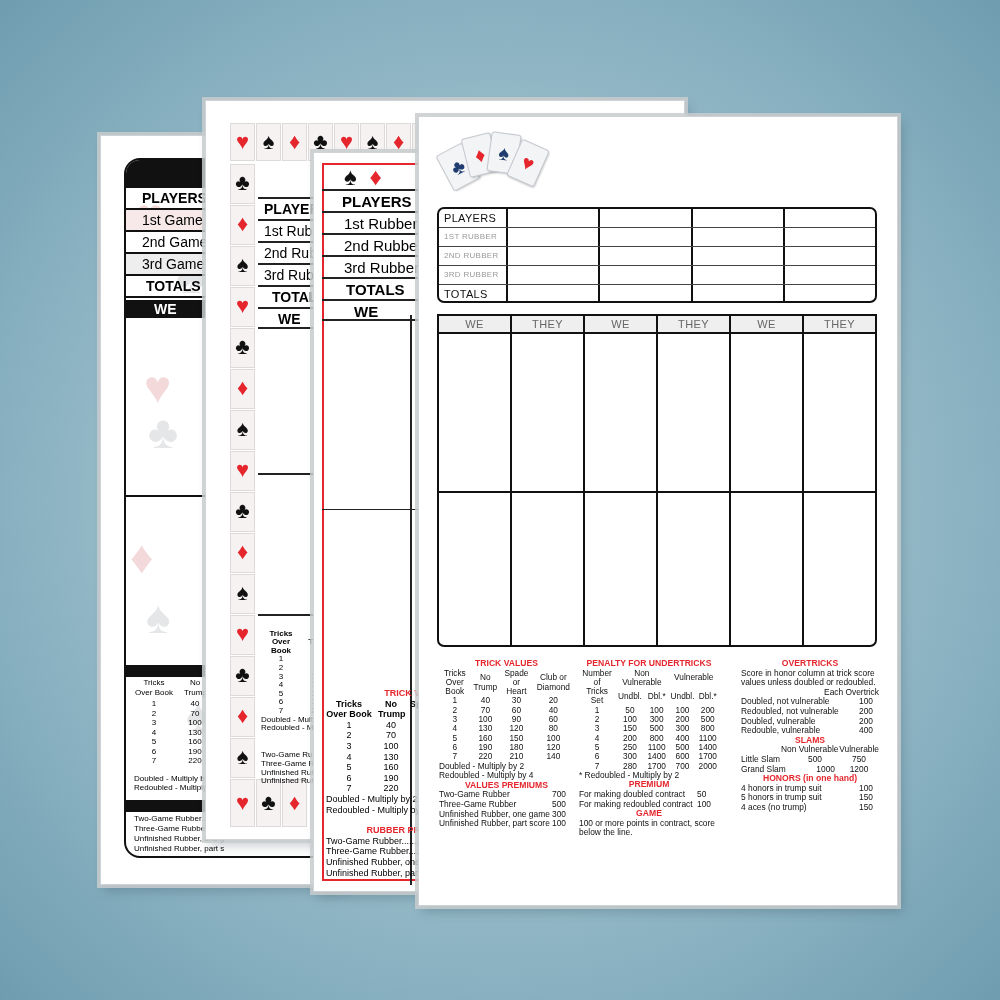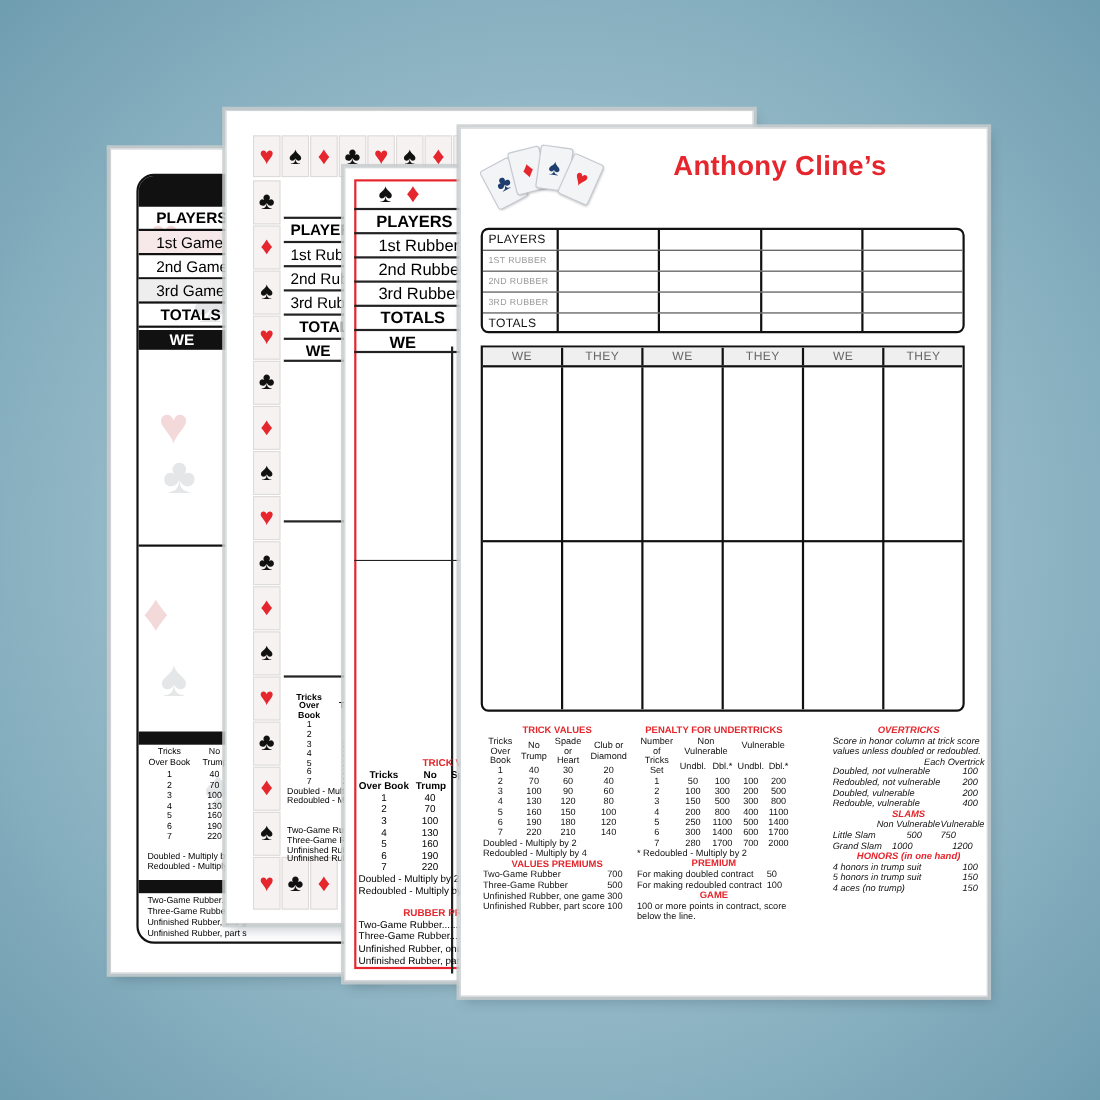--- a/index.html
+++ b/index.html
@@ -86,21 +86,21 @@
   #score .cols div:last-child { border-right:none; }
   #score .mid { position:absolute; left:0; right:0; top:175px; height:2px; background:#111; }
 
   .ref { position:absolute; top:542px; font-size:8.4px; line-height:9.6px; color:#111; }
   .ref .h { color:#e5262d; font-weight:bold; text-align:center; font-size:8.6px; }
   .ref table { border-collapse:collapse; }
   .ref td { padding:0 2px; text-align:center; font-size:8.3px; line-height:9.3px; }
   .ref .line { display:flex; justify-content:space-between; }
   #ref1 { left:20px; width:135px; }
   #ref2 { left:160px; width:140px; }
-  #ref3 { left:338px; width:138px;font-style:italic; }
+  #ref3 { left:322px; width:138px; }
 </style>
 </head>
 <body>
 
 <div class="sheet" id="sheet1">
   <div class="frame">
     <div class="topbar"></div>
     <span class="suitbg" style="left:10px;top:28px;">♥</span>
     <span class="suitbg g" style="left:50px;top:90px;">♣</span>
     <span class="suitbg" style="left:18px;top:200px;">♥</span>
@@ -290,21 +290,20 @@
 </div>
 
 <div class="sheet" id="sheet4">
   <div id="logo">
     <div class="mini-card" style="left:6px;top:18px;transform:rotate(-28deg);color:#1f3d6e;">♣</div>
     <div class="mini-card" style="left:28px;top:6px;transform:rotate(-14deg);color:#e5262d;">♦</div>
     <div class="mini-card" style="left:52px;top:4px;transform:rotate(8deg);color:#1f3d6e;">♠</div>
     <div class="mini-card" style="left:76px;top:14px;transform:rotate(24deg);color:#e5262d;">♥</div>
   </div>
   <div id="title">
-    <div class="name">Anthony Cline’s</div>
   </div>
 
   <div id="players">
     <div class="r">
       <div class="lbl dark">PLAYERS</div>
       <div class="c"></div>
       <div class="c"></div>
       <div class="c"></div>
       <div class="c"></div>
     </div>
@@ -535,25 +534,25 @@
         <span style="width:26px;text-align:center">400</span>
       </div>
     <div class="h">SLAMS</div>
     <div class="line" style="padding-left:40px;">
         <span>Non Vulnerable</span>
         <span>Vulnerable</span>
       </div>
     <div class="line">
         <span style="width:50px">Little Slam</span>
         <span style="width:40px;text-align:center">500</span>
-        <span style="width:40px;text-align:left">750</span>
+        <span style="width:40px;text-align:center">750</span>
       </div>
     <div class="line">
         <span style="width:50px">Grand Slam</span>
-        <span style="width:40px;text-align:left">1000</span>
+        <span style="width:40px;text-align:right">1000</span>
         <span style="width:40px;text-align:center">1200</span>
       </div>
     <div class="h">HONORS (in one hand)</div>
     <div class="line">
         <span>4 honors in trump suit</span>
         <span style="width:26px;text-align:center">100</span>
       </div>
     <div class="line">
         <span>5 honors in trump suit</span>
         <span style="width:26px;text-align:center">150</span>

